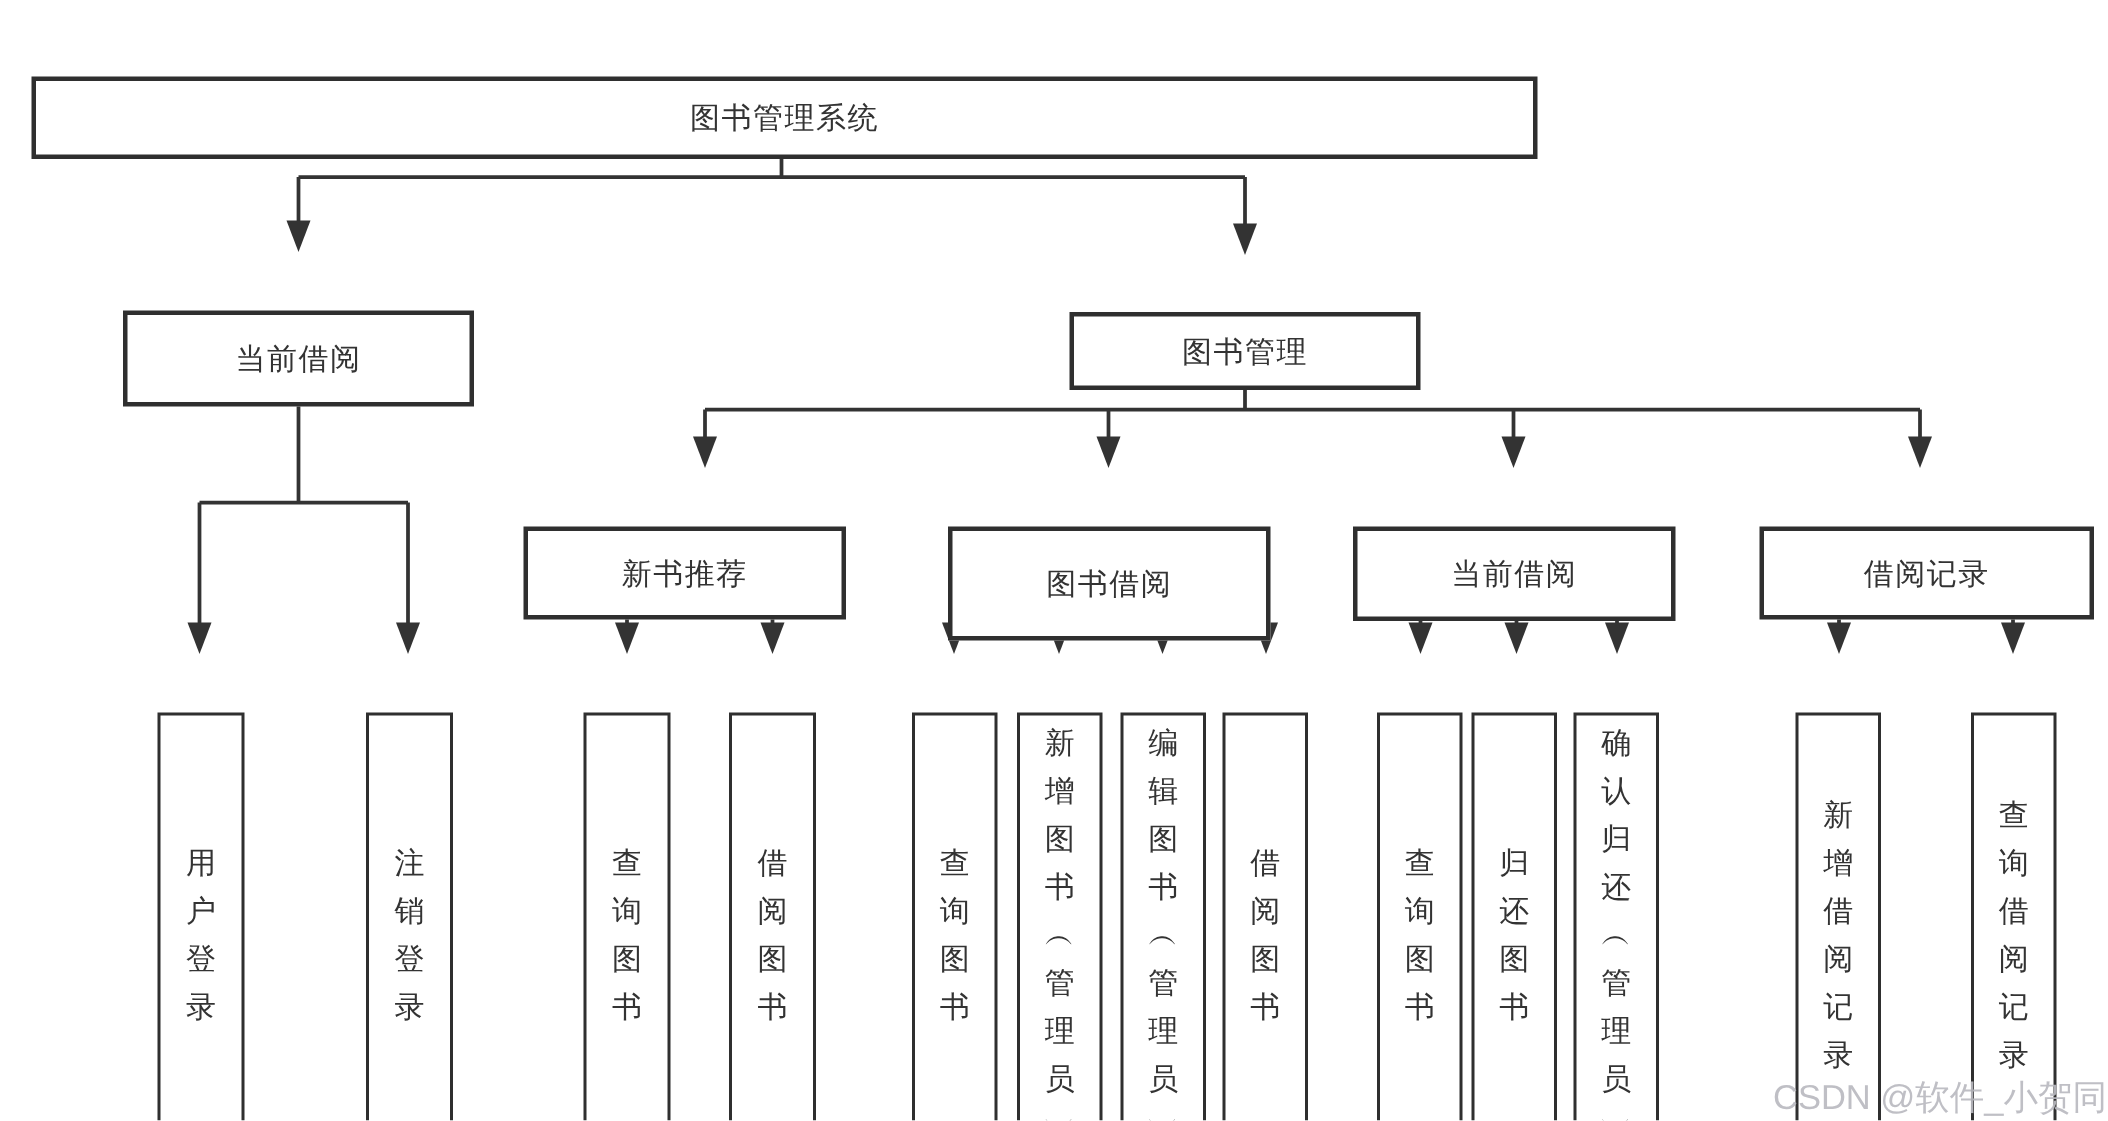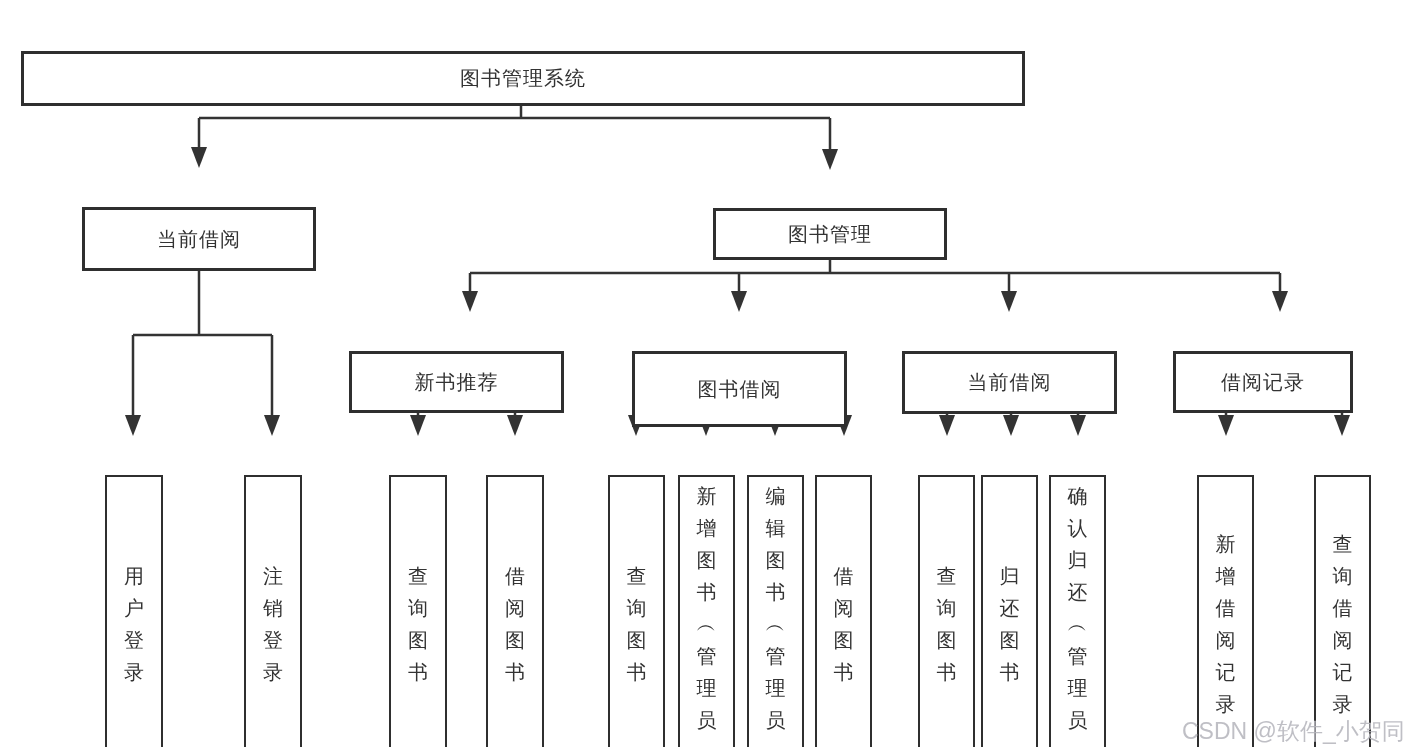--- a/index.html
+++ b/index.html
@@ -48,21 +48,21 @@
     font-size: 20px;
     text-align: center;
   }
   
   #n-root   { left: 21px;  top: 13px;  width: 1004px; height: 55px; }
   #n-login  { left: 82px;  top: 169px; width: 234px;  height: 64px; }
   #n-mgmt   { left: 713px; top: 170px; width: 234px;  height: 52px; }
   #n-rec    { left: 349px; top: 313px; width: 215px;  height: 62px; }
   #n-borrow { left: 632px; top: 313px; width: 215px;  height: 76px; }
   #n-cur    { left: 902px; top: 313px; width: 215px;  height: 63px; }
-  #n-record { left: 1173px;top: 313px; width: 180px;  height: 62px; }
+  #n-record { left: 1173px;top: 313px; width: 223px;  height: 62px; }
 
   .leaf { top: 437px; height: 298px; }
   #l-1  { left: 105px;  width: 58px; }
   #l-2  { left: 244px;  width: 58px; }
   #l-3  { left: 389px;  width: 58px; }
   #l-4  { left: 486px;  width: 58px; }
   #l-5  { left: 608px;  width: 57px; }
   #l-6  { left: 678px;  width: 57px; }
   #l-7  { left: 747px;  width: 57px; }
   #l-8  { left: 815px;  width: 57px; }

